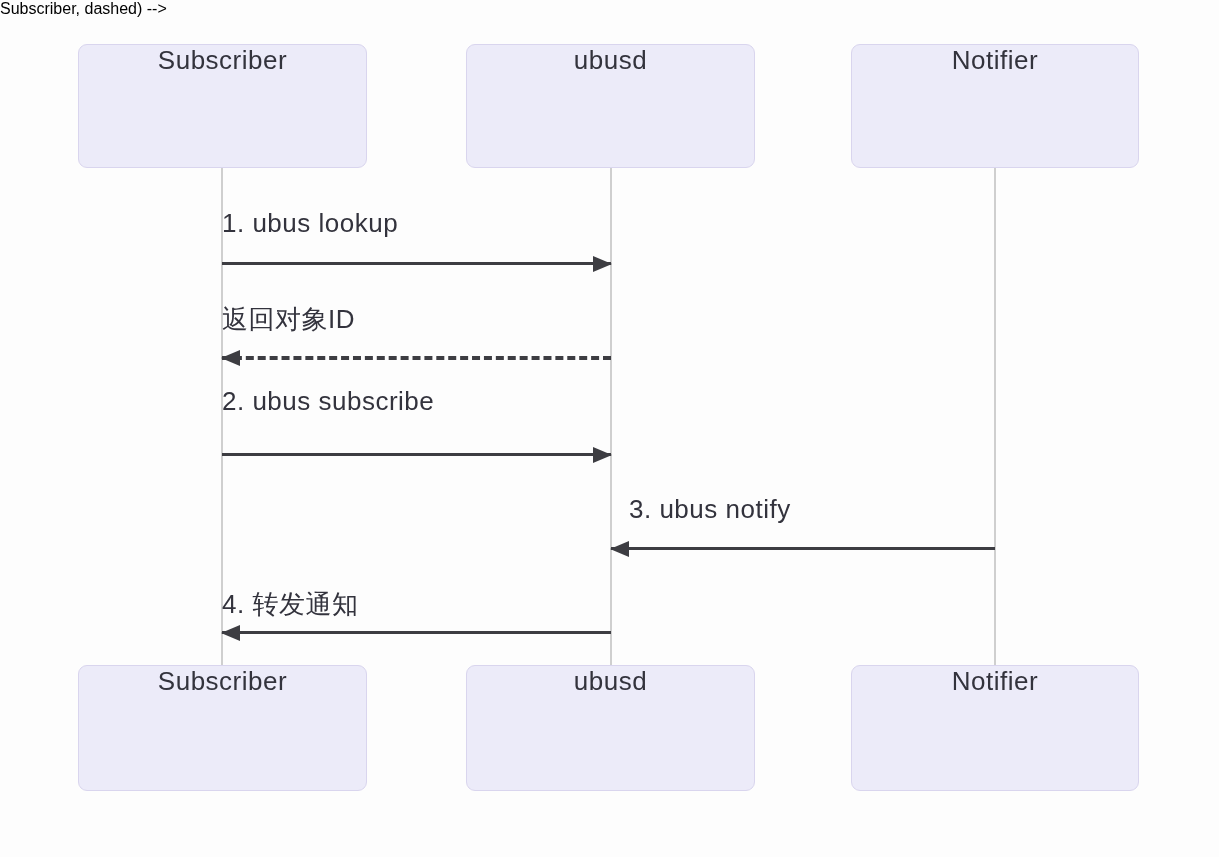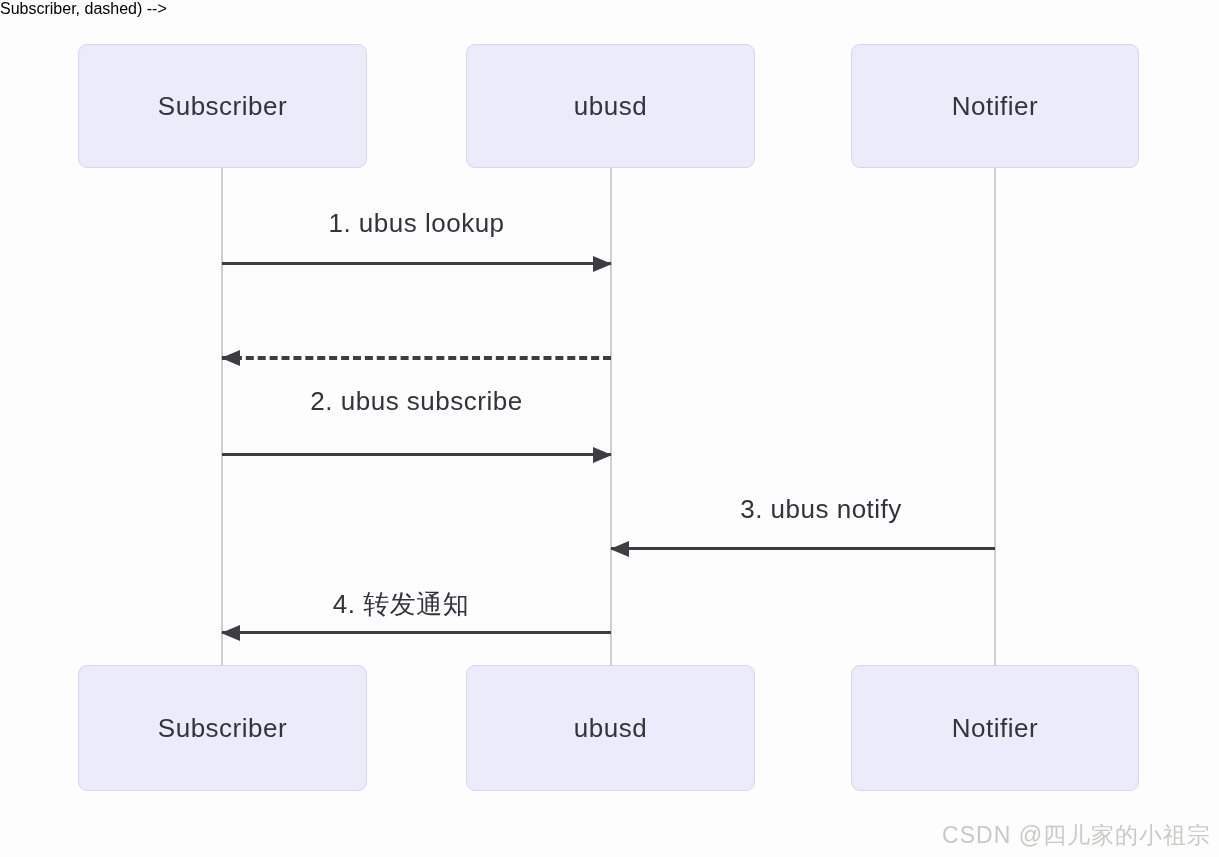--- a/index.html
+++ b/index.html
@@ -20,34 +20,34 @@
     background: var(--bg-color);
     font-family: "Liberation Sans", sans-serif;
     overflow: hidden;
   }
   .actor-box {
     position: absolute;
     background: var(--actor-fill);
     border: 1px solid var(--actor-border);
     border-radius: 9px;
     display: flex;
-    align-items: center;
+    align-items: flex-start;
     justify-content: center;
     font-size: 26px;
     color: var(--text-color);
     letter-spacing: 0.5px;
   }
   .lifeline {
     position: absolute;
     width: 2px;
     background: var(--lifeline-color);
   }
   .msg-label {
     position: absolute;
-    text-align: center;
+    text-align: left;
     font-size: 26px;
     color: var(--text-color);
     letter-spacing: 0.5px;
   }
   .msg-line {
     position: absolute;
     height: 3px;
     background: var(--arrow-color);
   }
   .msg-line.dashed {
@@ -103,49 +103,49 @@
     <span>Notifier</span>
   </div>
 
   
   <div class="msg-label" style="left:222px; top:208px; width:389px;">1. ubus lookup</div>
   <div class="msg-line" style="left:222px; top:262px; width:389px;">
     <span class="arrowhead right"></span>
   </div>
 
    Subscriber, dashed) --&gt;
+  <div class="msg-label" style="left:222px; top:302px; width:389px;">返回对象ID</div>
   <div class="msg-line dashed" style="left:222px; top:356px; width:389px;">
     <span class="arrowhead left"></span>
   </div>
 
   
   <div class="msg-label" style="left:222px; top:386px; width:389px;">2. ubus subscribe</div>
   <div class="msg-line" style="left:222px; top:453px; width:389px;">
     <span class="arrowhead right"></span>
   </div>
 
   
   <div class="msg-label" style="left:611px; top:494px; width:384px;margin-left:18px;">3. ubus notify</div>
   <div class="msg-line" style="left:611px; top:547px; width:384px;">
     <span class="arrowhead left"></span>
   </div>
 
   
-  <div class="msg-label" style="left:204px; top:587px; width:394px;">4. 转发通知</div>
+  <div class="msg-label" style="left:222px; top:587px; width:394px;">4. 转发通知</div>
   <div class="msg-line" style="left:222px; top:631px; width:389px;">
     <span class="arrowhead left"></span>
   </div>
 
   
   <div class="actor-box" style="left:78px; top:665px; width:289px; height:126px;">
     <span>Subscriber</span>
   </div>
   <div class="actor-box" style="left:466px; top:665px; width:289px; height:126px;">
     <span>ubusd</span>
   </div>
   <div class="actor-box" style="left:851px; top:665px; width:288px; height:126px;">
     <span>Notifier</span>
   </div>
 
   
-  <div class="watermark">CSDN @四儿家的小祖宗</div>
 
 </div>
 
 </body></html>

